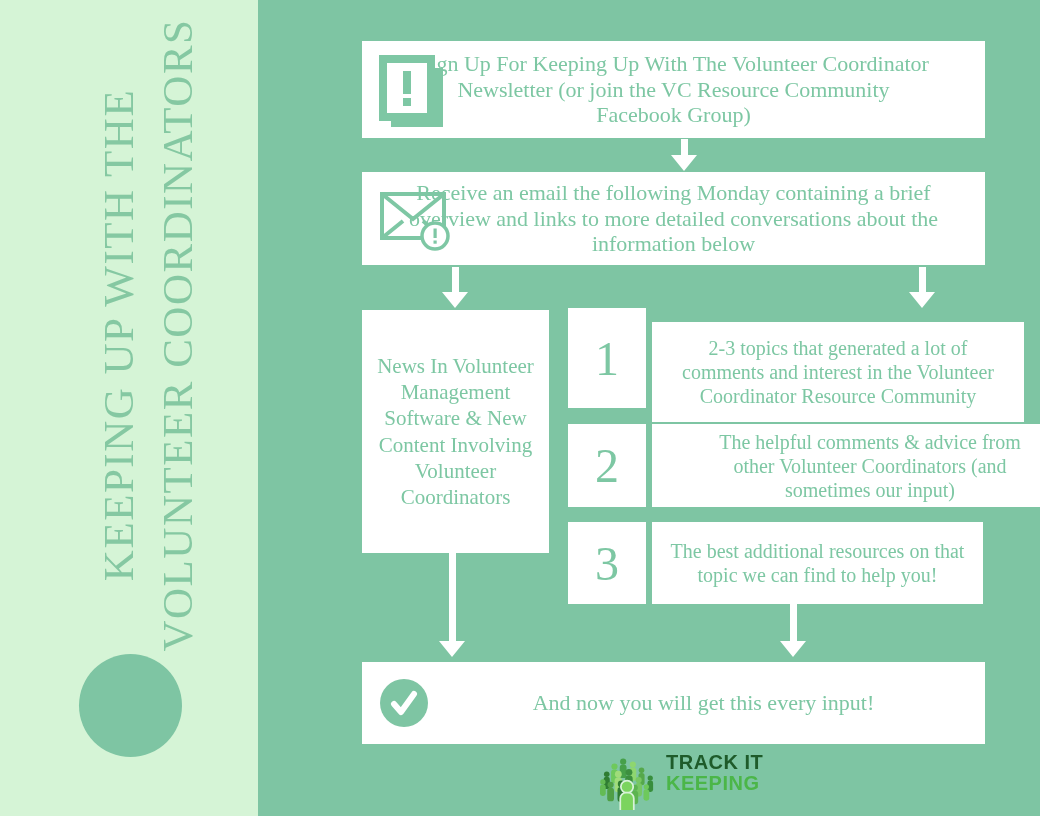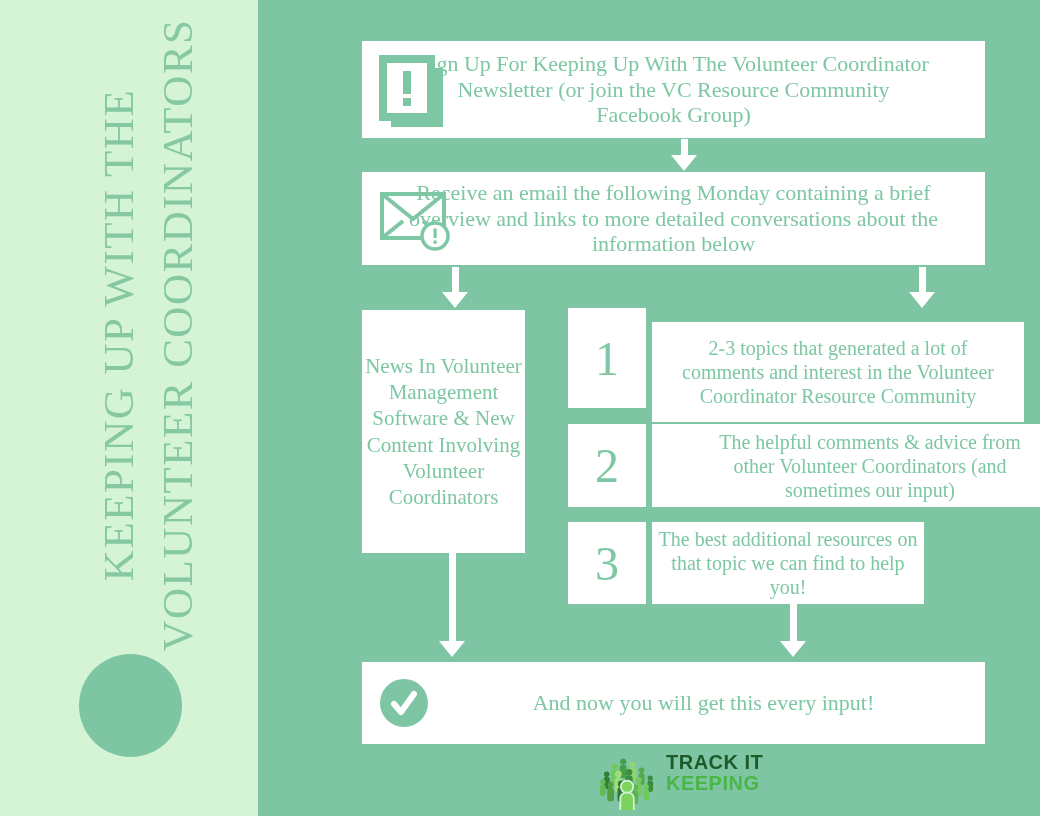--- a/index.html
+++ b/index.html
@@ -27,31 +27,31 @@
     display:flex;align-items:center;justify-content:center;
     text-align:center;
   }
   .step-text{font-size:22px;line-height:1.18;}
   .box1{left:362px;top:41px;width:623px;height:97px;}
   .box1 .step-text{max-width:520px;}
   .box1 .icon-wrap{position:absolute;left:16px;top:14px;}
   .box2{left:362px;top:172px;width:623px;height:93px;}
   .box2 .step-text{max-width:545px;}
   .box2 .icon-wrap{position:absolute;left:17px;top:18px;}
-  .leftbox{left:362px;top:310px;width:163px;height:243px;font-size:21px;line-height:1.24;}
+  .leftbox{left:362px;top:310px;width:187px;height:243px;font-size:21px;line-height:1.24;}
   .leftbox .inner{max-width:160px;}
   .numbox{width:78px;font-size:48px;}
   .num1{left:568px;top:308px;height:100px;}
   .txt1{left:652px;top:322px;width:372px;height:100px;font-size:20px;line-height:1.2;}
   .txt1 .inner{max-width:340px;}
   .num2{left:568px;top:424px;height:83px;}
   .txt2{left:652px;top:424px;width:436px;height:83px;font-size:20px;line-height:1.2;}
   .txt2 .inner{max-width:345px;}
   .num3{left:568px;top:522px;height:82px;}
-  .txt3{left:652px;top:522px;width:272px;height:82px;font-size:20px;line-height:1.2;}
+  .txt3{left:652px;top:522px;width:331px;height:82px;font-size:20px;line-height:1.2;}
   .txt3 .inner{max-width:310px;}
   .finalbox{left:362px;top:662px;width:623px;height:82px;font-size:22px;padding-left:0;}
   .finalbox .step-text{margin-left:60px;}
   .finalbox .icon-wrap{position:absolute;left:18px;top:17px;}
   
   .arrow{position:absolute;display:flex;flex-direction:column;align-items:center;width:26px;}
   .arrow .stem{width:7px;background:#ffffff;flex:1;}
   .arrow .head{width:0;height:0;border-left:13px solid transparent;border-right:13px solid transparent;border-top:16px solid #ffffff;}
   .a1{left:671px;top:139px;height:32px;}
   .a2l{left:442px;top:267px;height:41px;}

